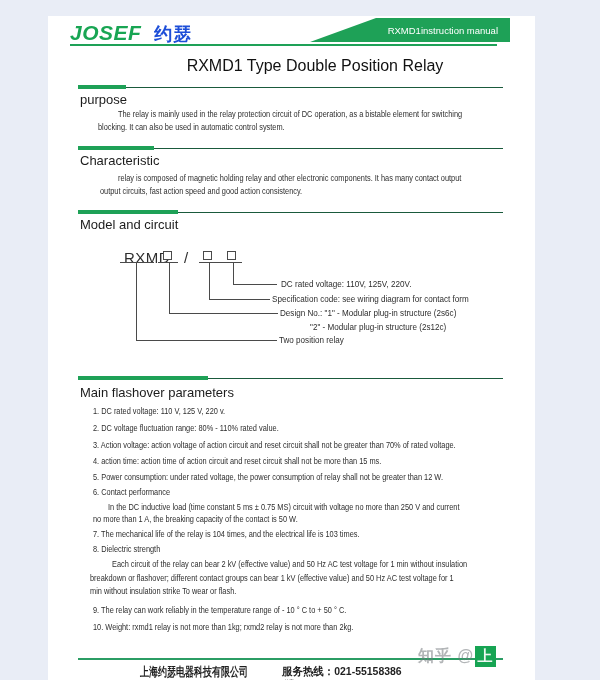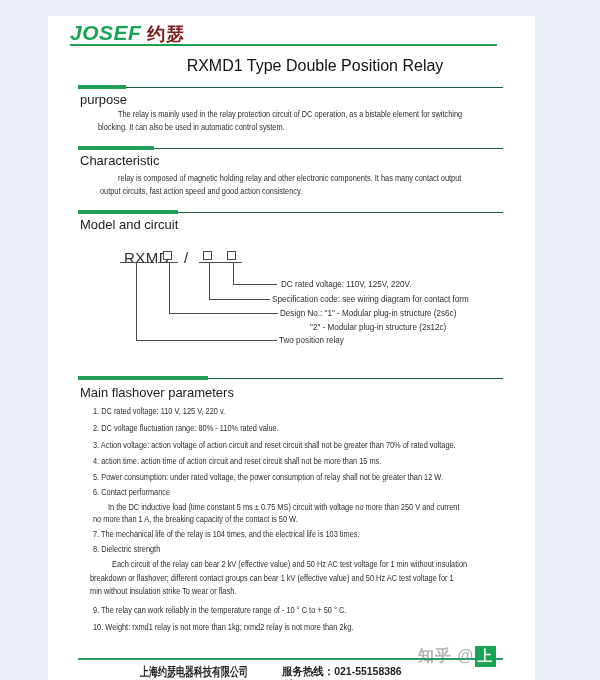--- a/index.html
+++ b/index.html
@@ -6,21 +6,21 @@
   body{
     width:600px;height:680px;position:relative;overflow:hidden;
     background:#e9edf6;
     font-family:"Liberation Sans", sans-serif;
     color:#2e2e2e;
   }
   .paper{position:absolute;left:48px;top:16px;width:487px;height:680px;background:#ffffff;}
   
   .logo{position:absolute;left:22px;top:5px;display:flex;align-items:baseline;}
   .logo-en{color:#18a553;font-style:italic;font-weight:bold;font-size:21px;letter-spacing:.5px;}
-  .logo-cn{color:#7f1d1d;font-weight:bold;font-size:18px;margin-left:6px;letter-spacing:1px;}
+  .logo-cn{color:#1d4ed8;font-weight:bold;font-size:18px;margin-left:13px;letter-spacing:1px;}
   .banner{
     position:absolute;left:262px;top:2px;width:200px;height:24px;background:#1ea157;
     clip-path:polygon(0 100%,33% 0,100% 0,100% 100%);
     display:flex;align-items:center;justify-content:flex-end;padding-right:12px;box-sizing:border-box;
   }
   .banner span{color:#ffffff;font-size:9.5px;}
   .header-line{position:absolute;left:22px;top:28px;width:427px;height:2px;background:#1ea157;}
   .title{position:absolute;left:47px;top:41px;width:440px;text-align:center;font-size:16px;color:#111;}
   
   .rule{position:absolute;left:30px;width:425px;height:0;border-top:1px solid #1a5a3c;}
@@ -50,20 +50,23 @@
   }
 </style>
 </head>
 <body>
 
 <div class="paper">
 
   <div class="logo">
     <span class="logo-en">JOSEF</span>
     <span class="logo-cn">约瑟</span>
+  </div>
+  <div class="banner">
+    <span>RXMD1instruction manual</span>
   </div>
   <div class="header-line"></div>
 
   <div class="title">RXMD1 Type Double Position Relay</div>
 
   <div class="rule" style="top:71px">
     <span class="rule-accent" style="width:48px"></span>
   </div>
   <div class="heading" style="top:76px">purpose</div>
   <div class="par" style="left:70px;top:93px">The relay is mainly used in the relay protection circuit of DC operation, as a bistable element for switching</div>

